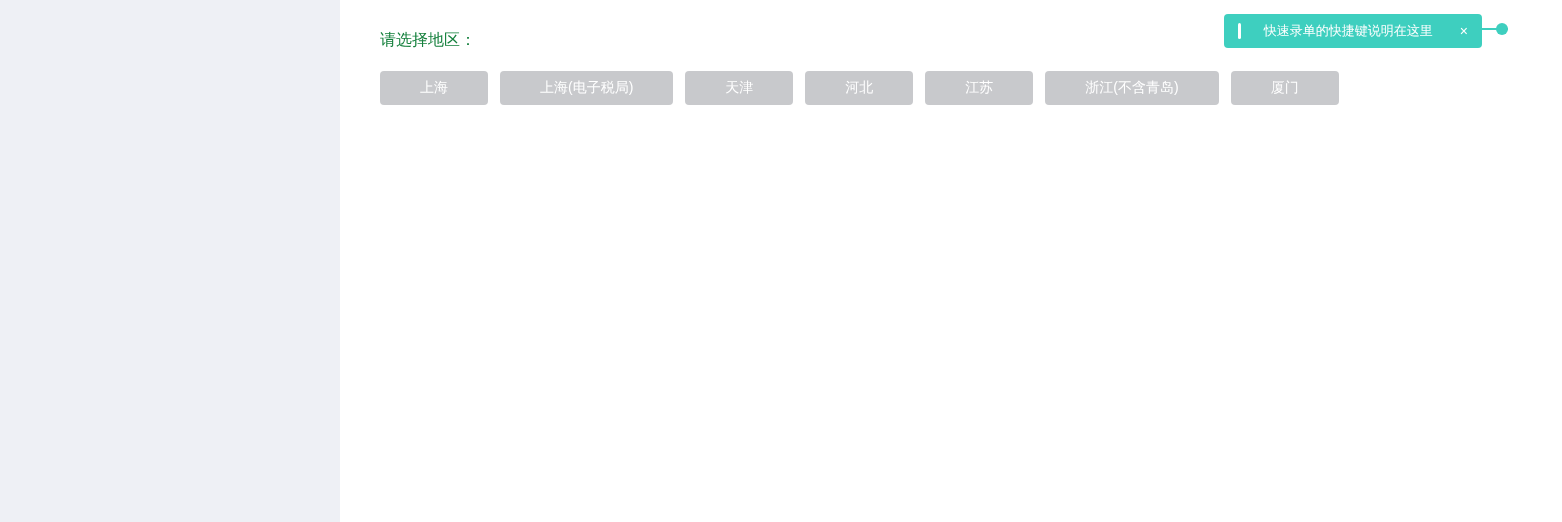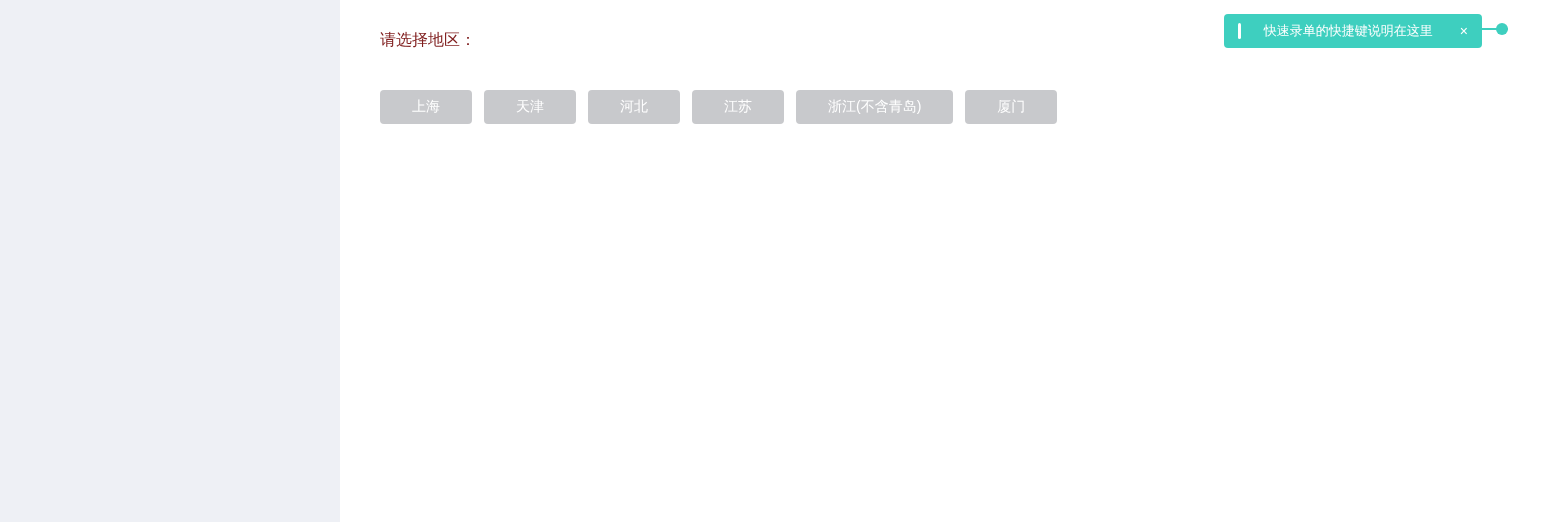--- a/index.html
+++ b/index.html
@@ -31,39 +31,39 @@
       left: 340px;
       top: 0;
       right: 0;
       bottom: 0;
       background: #ffffff;
       padding: 30px 40px;
     }
 
     .page-title {
       font-size: 16px;
-      color: #7f1d1d;
-      margin-bottom: 39px;
+      color: #15803d;
+      margin-bottom: 20px;
       font-weight: normal;
     }
 
     .region-buttons-row {
       display: flex;
       flex-wrap: wrap;
       gap: 12px;
       margin-bottom: 12px;
     }
 
     .region-btn {
       background: #c8c9cc;
       border: none;
       border-radius: 4px;
       color: #fff;
       font-size: 14px;
-      padding: 8px 32px;
+      padding: 8px 40px;
       cursor: pointer;
       min-width: 80px;
       text-align: center;
       white-space: nowrap;
     }
 
     
     .tooltip-banner {
       position: absolute;
       top: 14px;
@@ -115,20 +115,21 @@
 </head>
 <body>
 
 <div class="sidebar"></div>
 
 <div class="main-content">
   <div class="page-title">请选择地区：</div>
 
   <div class="region-buttons-row" id="row1">
       <button class="region-btn">上海</button>
+      <button class="region-btn">上海(电子税局)</button>
       <button class="region-btn">天津</button>
       <button class="region-btn">河北</button>
       <button class="region-btn">江苏</button>
       <button class="region-btn">浙江(不含青岛)</button>
       <button class="region-btn">厦门</button>
     </div>
 </div>
 
 <div class="tooltip-banner">
   <span class="bar"></span>

